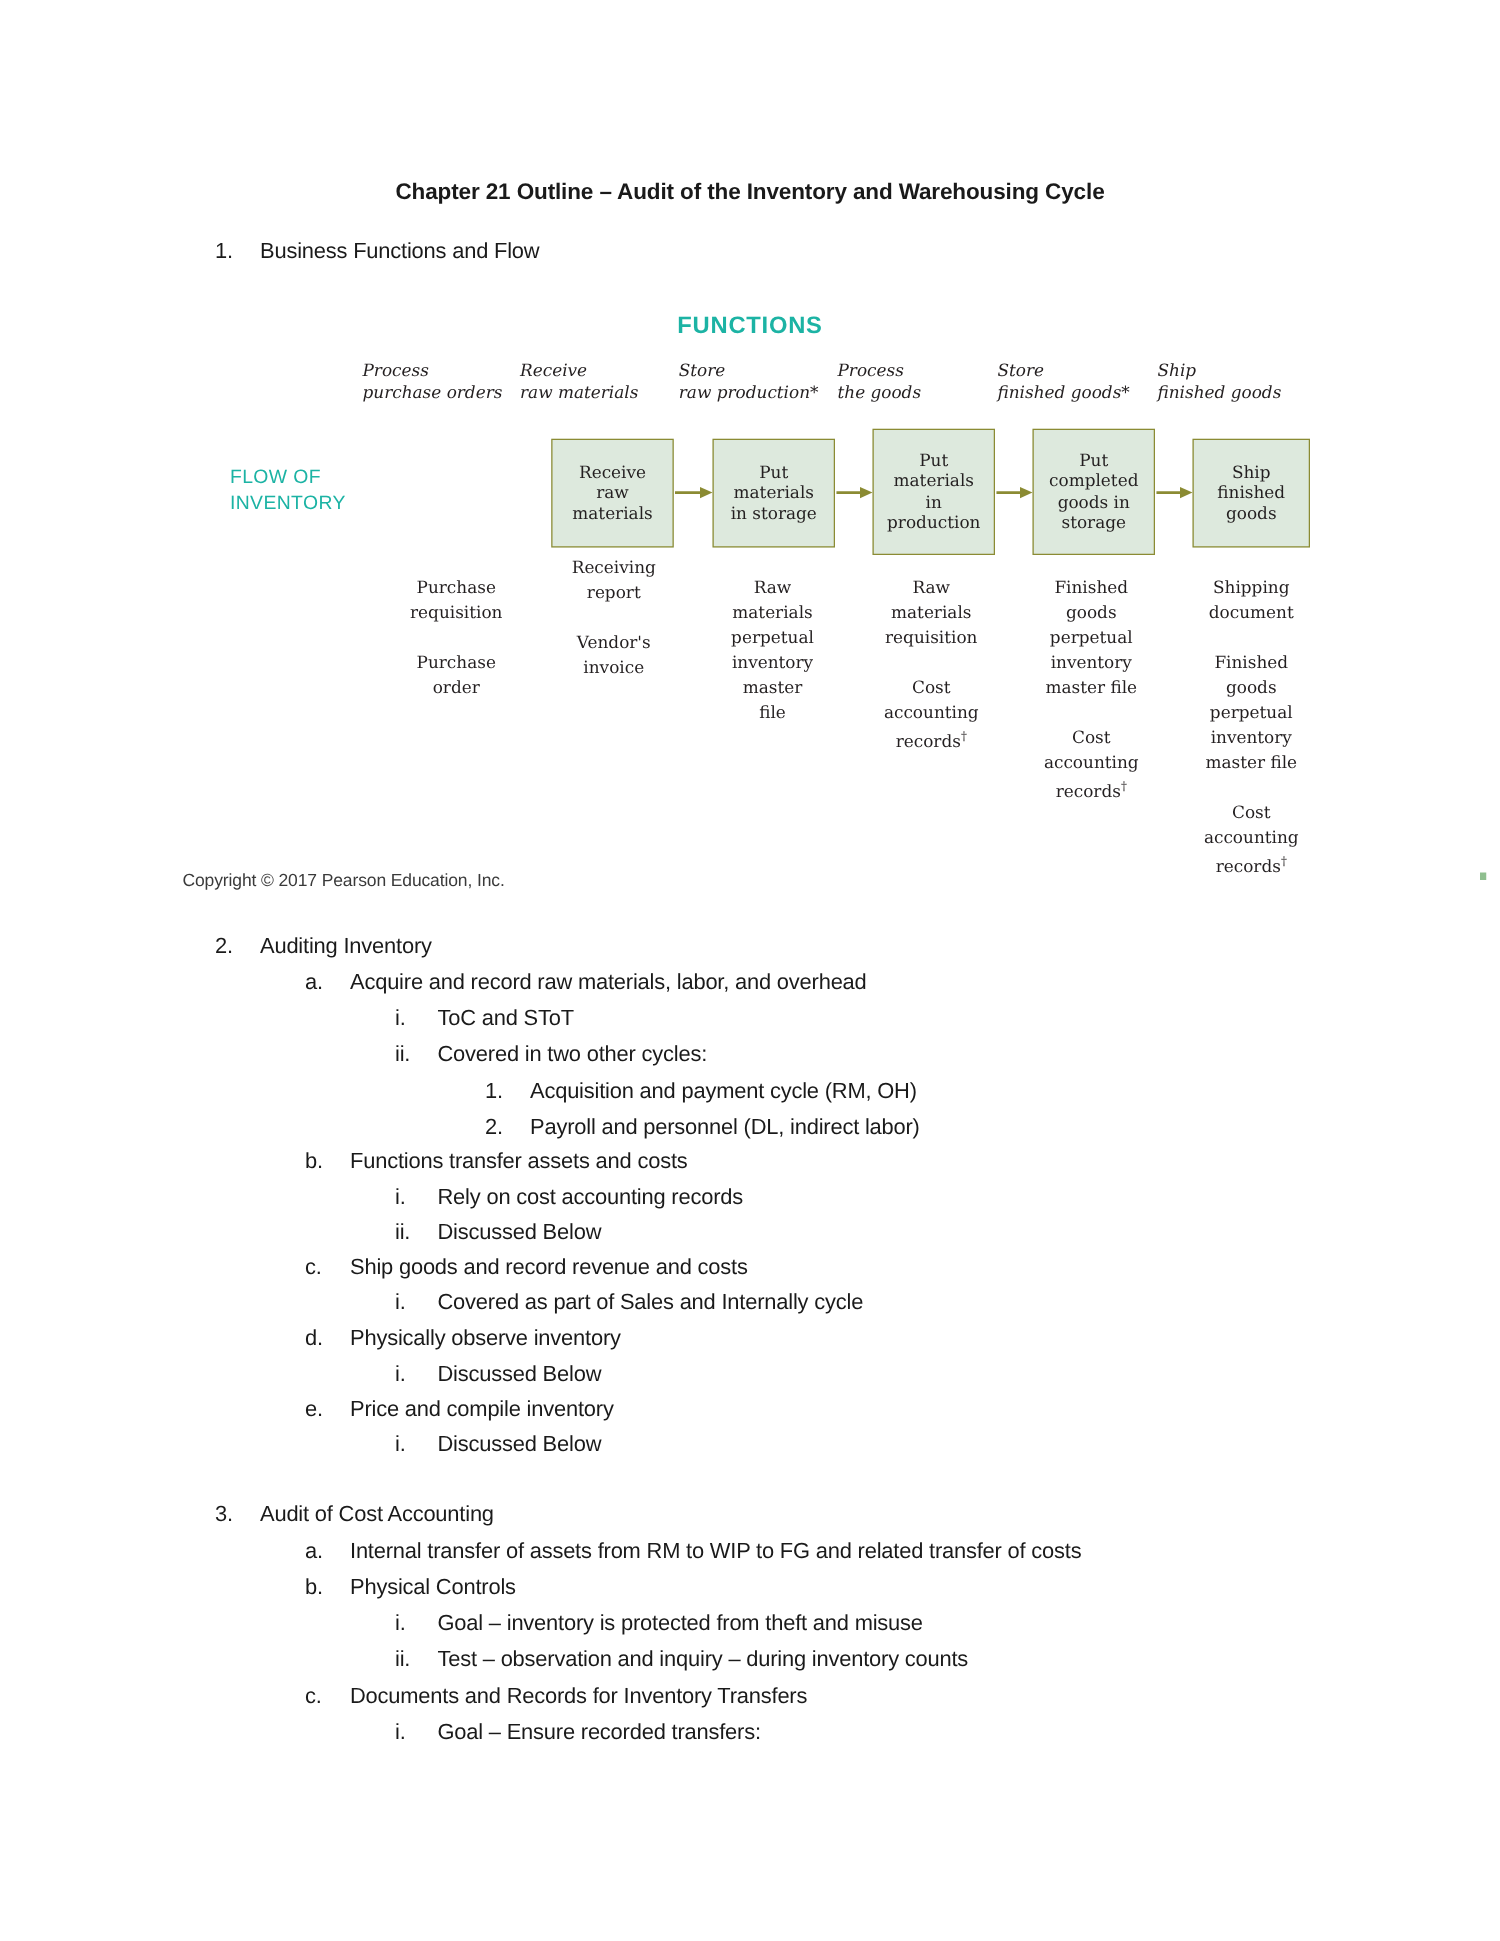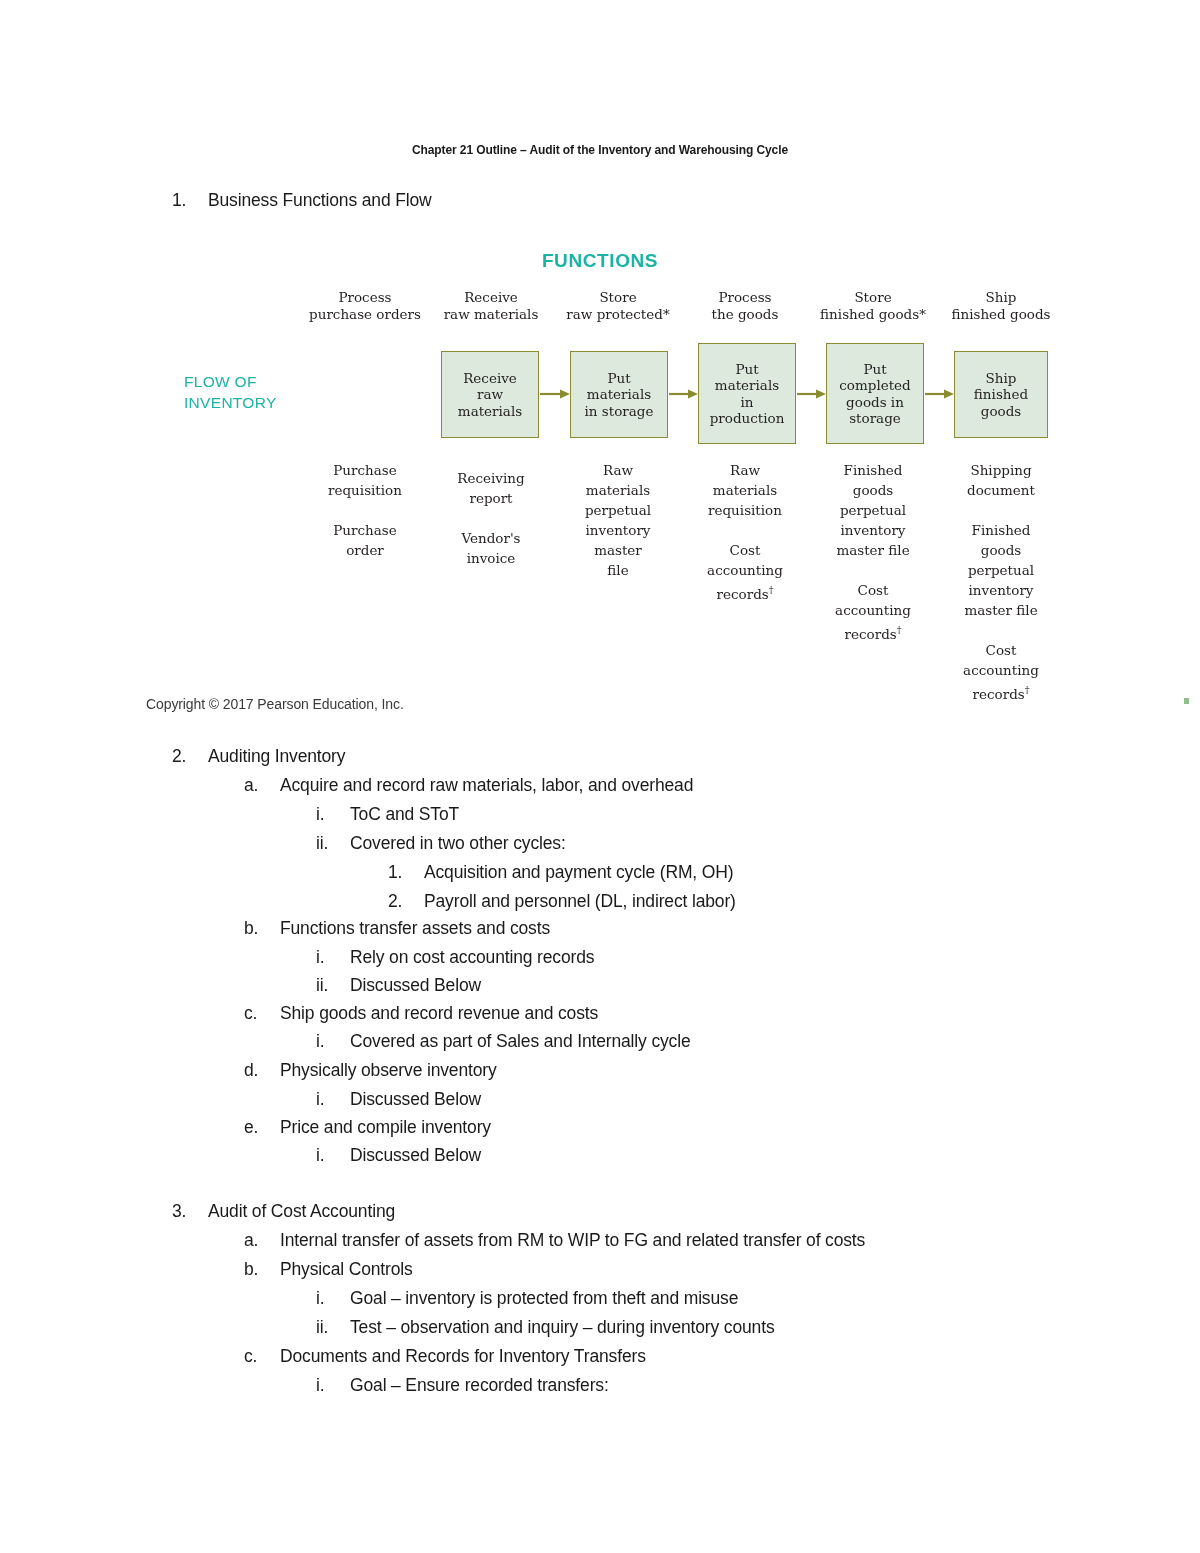--- a/index.html
+++ b/index.html
@@ -16,21 +16,21 @@
     overflow: hidden;
   }
 
   
   .doc-title {
     position: absolute;
     top: 143px;
     left: 0;
     width: 1200px;
     text-align: center;
-    font-size: 12px;
+    font-size: 18px;
     font-weight: bold;
     letter-spacing: -0.1px;
     color: #1a1a1a;
   }
 
   
   .outline-row {
     position: absolute;
     display: flex;
     align-items: baseline;
@@ -76,22 +76,22 @@
     color: #1cb3a4;
     font-size: 19px;
     font-weight: bold;
     letter-spacing: 0.6px;
   }
 
   .fn-head {
     position: absolute;
     top: 289px;
     width: 150px;
-    text-align: center;
     font-family: "DejaVu Serif", serif;
+    font-style: italic;
     font-size: 13.5px;
     line-height: 17px;
     color: #231f20;
   }
 
   .flow-label {
     position: absolute;
     left: 184px;
     top: 371px;
     width: 140px;
@@ -181,21 +181,21 @@
   <div class="fn-head" style="left:290px;">
     <div>Process</div>
     <div>purchase orders</div>
   </div>
   <div class="fn-head" style="left:416px;">
     <div>Receive</div>
     <div>raw materials</div>
   </div>
   <div class="fn-head" style="left:543px;">
     <div>Store</div>
-    <div>raw protected*</div>
+    <div>raw production*</div>
   </div>
   <div class="fn-head" style="left:670px;">
     <div>Process</div>
     <div>the goods</div>
   </div>
   <div class="fn-head" style="left:798px;">
     <div>Store</div>
     <div>finished goods*</div>
   </div>
   <div class="fn-head" style="left:926px;">
@@ -239,21 +239,21 @@
   <svg class="flow-arrow" style="left:925px; top:388px; width:30px;" viewBox="0 0 30 12">
     <path d="M0 6 L21 6" stroke="#8b8b33" stroke-width="2.2" fill="none"></path>
     <path d="M19 1.5 L29 6 L19 10.5 Z" fill="#8b8b33"></path>
   </svg>
 
 
   <div class="doc-col" style="left:290px; top:460px;">
     <div class="entry">Purchase<br>requisition</div>
     <div class="entry">Purchase<br>order</div>
   </div>
-  <div class="doc-col" style="left:416px; top:468px;">
+  <div class="doc-col" style="left:416px; top:444px;">
     <div class="entry">Receiving<br>report</div>
     <div class="entry">Vendor's<br>invoice</div>
   </div>
   <div class="doc-col" style="left:543px; top:460px;">
     <div class="entry">Raw<br>materials<br>perpetual<br>inventory<br>master<br>file</div>
   </div>
   <div class="doc-col" style="left:670px; top:460px;">
     <div class="entry">Raw<br>materials<br>requisition</div>
     <div class="entry">Cost<br>accounting<br>records<sup>†</sup></div>
   </div>

